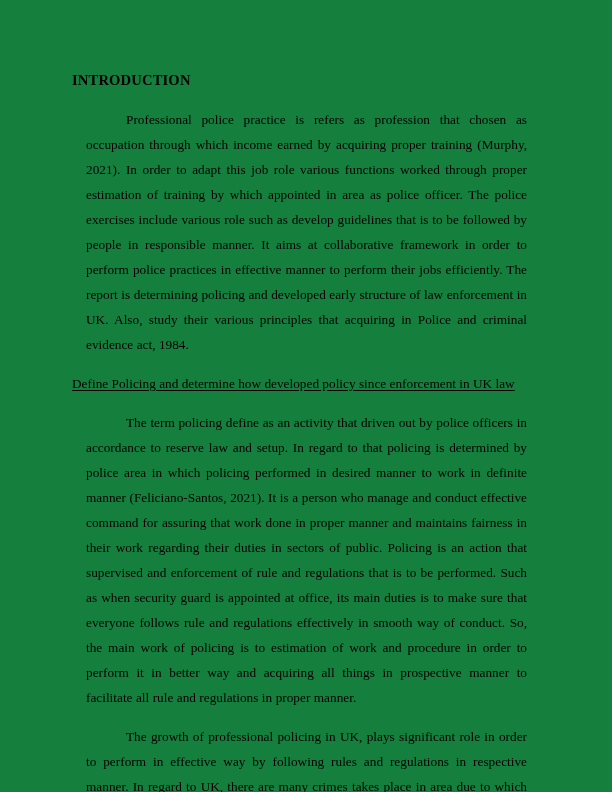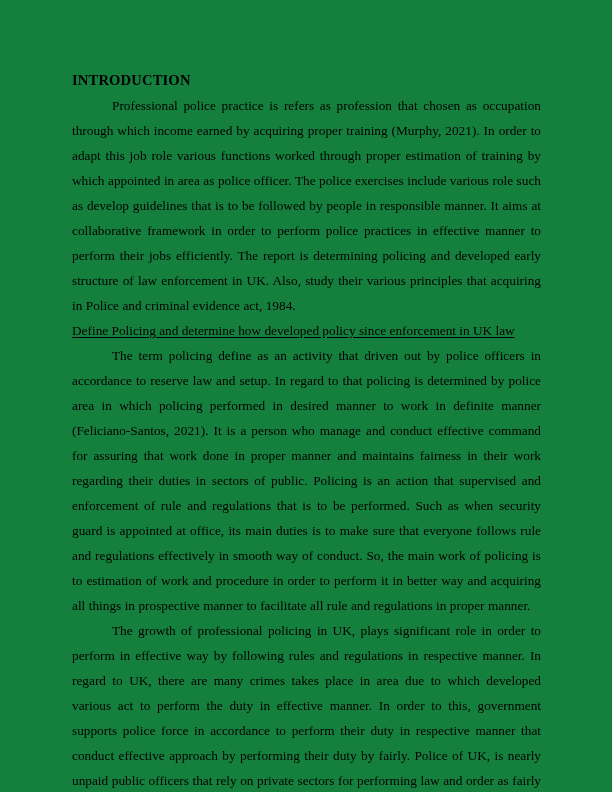--- a/index.html
+++ b/index.html
@@ -45,21 +45,21 @@
     text-decoration: underline;
     text-underline-offset: 2px;
     text-align: right;
   }
   .doc-para {
     font-family: "Liberation Serif", "DejaVu Serif", serif;
     font-size: 13.3px;
     font-weight: normal;
     color: #000000;
     line-height: 25px;
-    margin: 0;
+    margin: 14px;
     text-align: justify;
     text-indent: 40px;
     -webkit-hyphens: none;
     hyphens: none;
     word-spacing: 0.1px;
   }
   .doc-para.last-line-stretch {
     text-align-last: justify;
   }
 </style>

